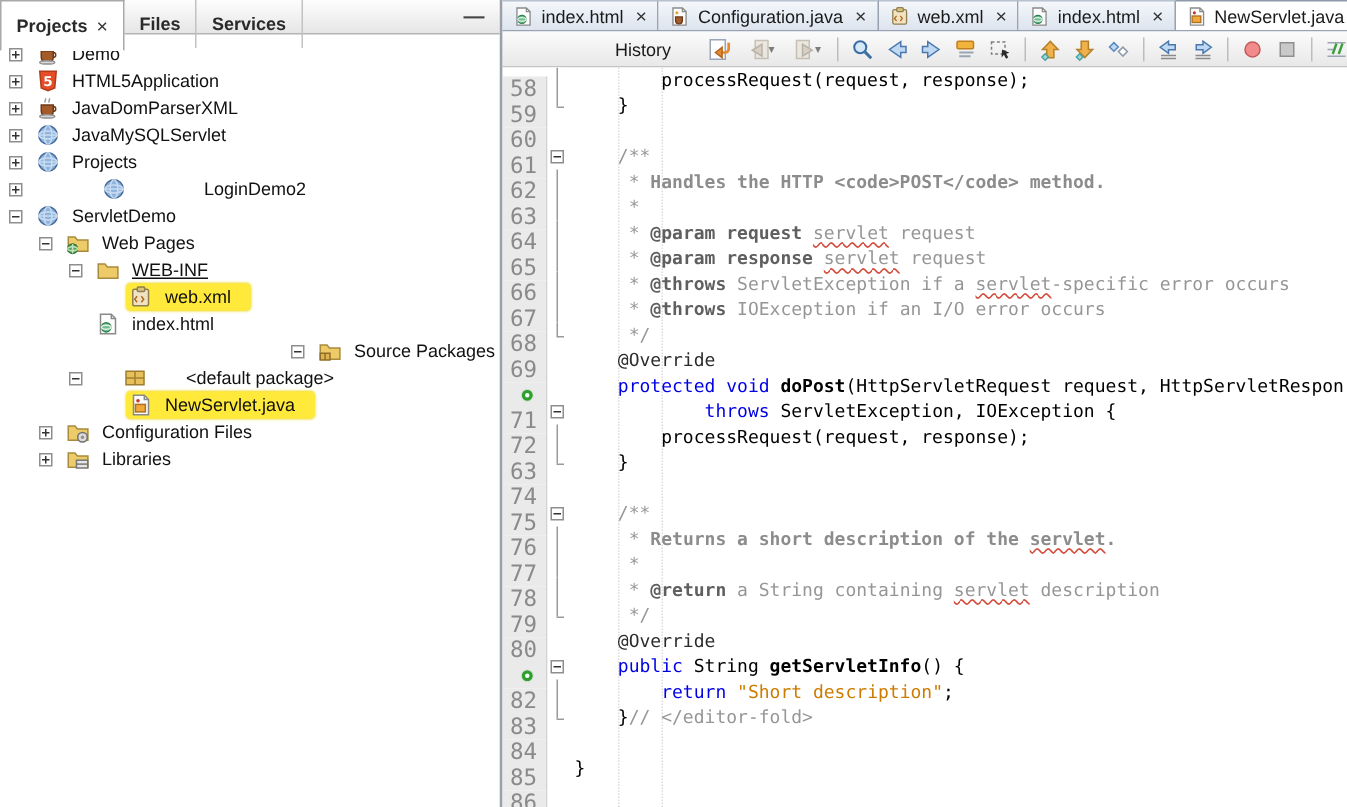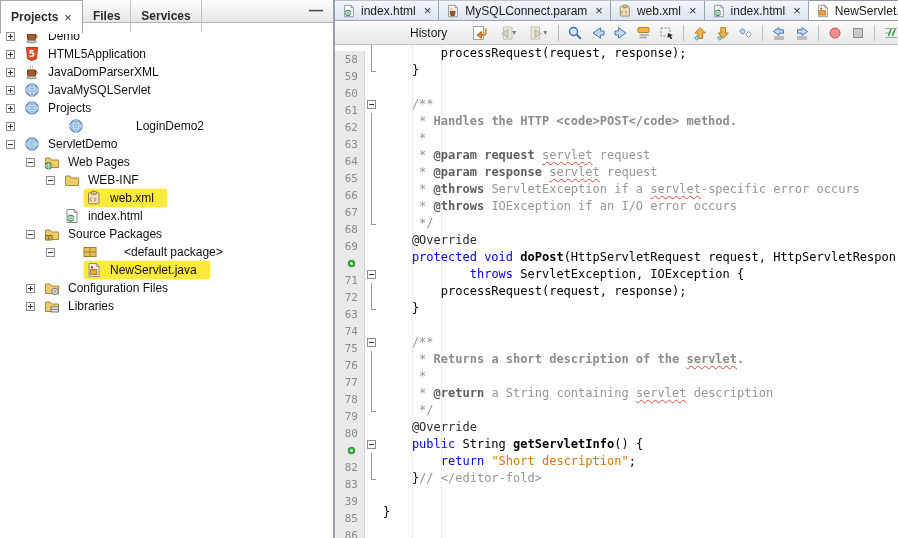--- a/index.html
+++ b/index.html
@@ -52,21 +52,21 @@
   .tbtn svg { width:16px; height:16px; }
   .tbtn .caret { font-size:8px; color:#555; margin-left:-2px; }
   .tbtn.caretbtn { width:30px; }
 
   
   .codewrap { flex:1; position:relative; background:#fff; overflow:hidden; }
   .guide { position:absolute; top:0; bottom:0; border-left:1px dotted #dcdcdc; }
   .cl { height:17px; display:flex; align-items:center; white-space:pre;
     font-family:"DejaVu Sans Mono", monospace; font-size:12px; position:relative; }
   .ln { width:30px; min-width:30px; height:17px; background:#eaeaea; color:#8a8a8a;
-    font-size:11px; text-align:left; padding-right:6px; line-height:17px;
+    font-size:15px; text-align:left; padding-right:6px; line-height:17px;
     border-right:1px solid #d2d2d2; display:flex; align-items:center; justify-content:flex-end;margin-top:12px; }
   .ovr { width:7px; height:7px; border:2px solid #2e9e2e; border-radius:50%; background:#f4fff4;
     box-shadow:0 0 1px #2e9e2e; margin-right:3px; }
   .fc { width:14px; min-width:14px; height:17px; position:relative; background:#fff; }
   .fc.mid::before { content:""; position:absolute; left:6px; top:0; bottom:0; border-left:1px solid #9a9a9a; }
   .fc.end::before { content:""; position:absolute; left:6px; top:0; height:9px; border-left:1px solid #9a9a9a; }
   .fc.end::after  { content:""; position:absolute; left:6px; top:9px; width:5px; border-top:1px solid #9a9a9a; }
   .fb { position:absolute; left:2px; top:4px; width:9px; height:9px; border:1px solid #8e8e8e; background:#fff; }
   .fb::before { content:""; position:absolute; left:1px; right:1px; top:3px; border-top:1px solid #333; }
   .ct { padding-left:4px; height:17px; line-height:17px; }
@@ -204,21 +204,21 @@
           <span class="ticon">
             <svg viewBox="0 0 16 16">
               <path d="M1.5 4h4.5l1.6 2h7v7.5h-13.1z" fill="#edcb69" stroke="#a98b3d"></path>
               <circle cx="4.4" cy="11.8" r="3.2" fill="#5ba65b" stroke="#2f6e2f"></circle>
               <ellipse cx="4.4" cy="11.8" rx="3.2" ry="1.3" fill="none" stroke="#bfe3bf"></ellipse>
               <line x1="4.4" y1="8.6" x2="4.4" y2="15" stroke="#bfe3bf"></line>
             </svg>
           </span>
           <span class="tlabel">Web Pages</span>
         </div>
-        <div class="trow" style="padding-left: 46px;">
+        <div class="trow" style="padding-left: 46px; text-decoration: underline;">
           <span class="slot">
             <span class="exp"></span>
           </span>
           <span class="ticon">
             <svg viewBox="0 0 16 16">
               <path d="M1.5 4h4.5l1.6 2h7v7.5h-13.1z" fill="#edcb69" stroke="#a98b3d"></path>
             </svg>
           </span>
           <span class="tlabel">WEB-INF</span>
         </div>
@@ -240,21 +240,21 @@
           <span class="ticon">
             <svg viewBox="0 0 16 16">
               <path d="M3 1.5h7.2L13 4.3V14.5H3z" fill="#fdfdfd" stroke="#8a8a8a"></path>
               <path d="M10.2 1.5V4.3H13" fill="none" stroke="#8a8a8a"></path>
               <circle cx="6.8" cy="10.2" r="3.1" fill="#6fbf8f" stroke="#2f7f4f"></circle>
               <ellipse cx="6.8" cy="10.2" rx="3.1" ry="1.3" fill="none" stroke="#dff2e6"></ellipse>
             </svg>
           </span>
           <span class="tlabel">index.html</span>
         </div>
-        <div class="trow" style="padding-left: 26px;">
+        <div class="trow" style="padding-left: 26px; justify-content: flex-end;">
           <span class="slot">
             <span class="exp"></span>
           </span>
           <span class="ticon">
             <svg viewBox="0 0 16 16">
               <path d="M1.5 4h4.5l1.6 2h7v7.5h-13.1z" fill="#edcb69" stroke="#a98b3d"></path>
               <rect x="1.5" y="9.5" width="6.5" height="4.5" fill="#e0b352" stroke="#8f6f25"></rect>
               <line x1="4.7" y1="9.5" x2="4.7" y2="14" stroke="#8f6f25"></line>
             </svg>
           </span>
@@ -331,21 +331,21 @@
         </div>
         <div class="etab">
           <span class="ticon">
             <svg viewBox="0 0 16 16">
               <path d="M3 1.5h7.2L13 4.3V14.5H3z" fill="#fdfdfd" stroke="#8a8a8a"></path>
               <path d="M10.2 1.5V4.3H13" fill="none" stroke="#8a8a8a"></path>
               <path d="M5 8.3h5.2v2.7a2.6 2.6 0 0 1-5.2 0z" fill="#a35b2a" stroke="#6e3a18"></path>
               <circle cx="6" cy="5.2" r="1.2" fill="#e8a33d"></circle>
             </svg>
           </span>
-          <span>MySQLConnect.param</span>
+          <span>Configuration.java</span>
           <span class="close">×</span>
         </div>
         <div class="etab">
           <span class="ticon">
             <svg viewBox="0 0 16 16">
               <rect x="2.5" y="2.8" width="10.5" height="11" rx="1.2" fill="#efe3c2" stroke="#8f7f4f"></rect>
               <rect x="5.5" y="1.3" width="5" height="3" rx="0.8" fill="#d9c27e" stroke="#8f7f4f"></rect>
               <path d="M5.4 7.5L3.8 9.5l1.6 2M8.2 7.5l1.6 2-1.6 2" fill="none" stroke="#b5651d"></path>
             </svg>
           </span>
@@ -538,19 +538,19 @@
           <div class="cl"><span class="ln">74</span><span class="fc"></span><span class="ct"></span></div>
           <div class="cl"><span class="ln">75</span><span class="fc"><span class="fb"></span></span><span class="ct"><span class="cm">    /**</span></span></div>
           <div class="cl"><span class="ln">76</span><span class="fc mid"></span><span class="ct"><span class="cm">     * </span><span class="cmb">Returns a short description of the </span><span class="cmb wavy">servlet</span><span class="cmb">.</span></span></div>
           <div class="cl"><span class="ln">77</span><span class="fc mid"></span><span class="ct"><span class="cm">     *</span></span></div>
           <div class="cl"><span class="ln">78</span><span class="fc mid"></span><span class="ct"><span class="cm">     * </span><span class="tag">@return</span><span class="cm"> a String containing </span><span class="cm wavy">servlet</span><span class="cm"> description</span></span></div>
           <div class="cl"><span class="ln">79</span><span class="fc end"></span><span class="ct"><span class="cm">     */</span></span></div>
           <div class="cl"><span class="ln">80</span><span class="fc"></span><span class="ct"><span class="ann">    @Override</span></span></div>
           <div class="cl"><span class="ln"><span class="ovr"></span></span><span class="fc"><span class="fb"></span></span><span class="ct"><span class="kw">    public</span><span class="pl"> String </span><span class="mb">getServletInfo</span><span class="pl">() {</span></span></div>
           <div class="cl"><span class="ln">82</span><span class="fc mid"></span><span class="ct"><span class="pl">        </span><span class="kw">return</span><span class="pl"> </span><span class="str">"Short description"</span><span class="pl">;</span></span></div>
           <div class="cl"><span class="ln">83</span><span class="fc end"></span><span class="ct"><span class="pl">    }</span><span class="cm">// &lt;/editor-fold&gt;</span></span></div>
-          <div class="cl"><span class="ln">39</span><span class="fc"></span><span class="ct"></span></div>
+          <div class="cl"><span class="ln">84</span><span class="fc"></span><span class="ct"></span></div>
           <div class="cl"><span class="ln">85</span><span class="fc"></span><span class="ct"><span class="pl">}</span></span></div>
           <div class="cl"><span class="ln">86</span><span class="fc"></span><span class="ct"></span></div>
         </div>
     </div>
   </div>
 </div>
 
 </body></html>

